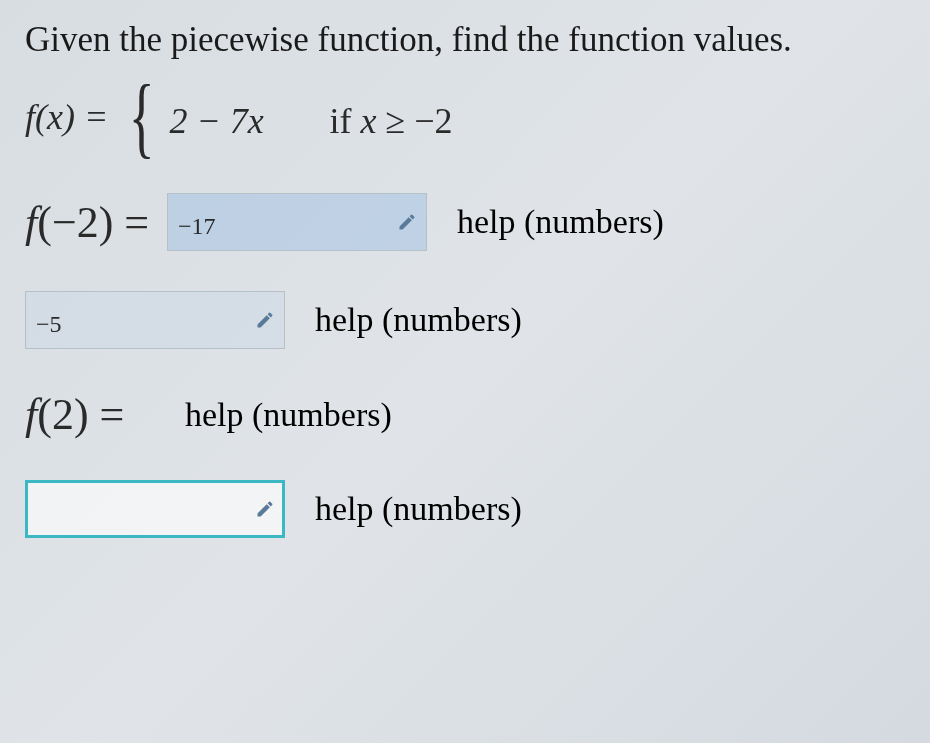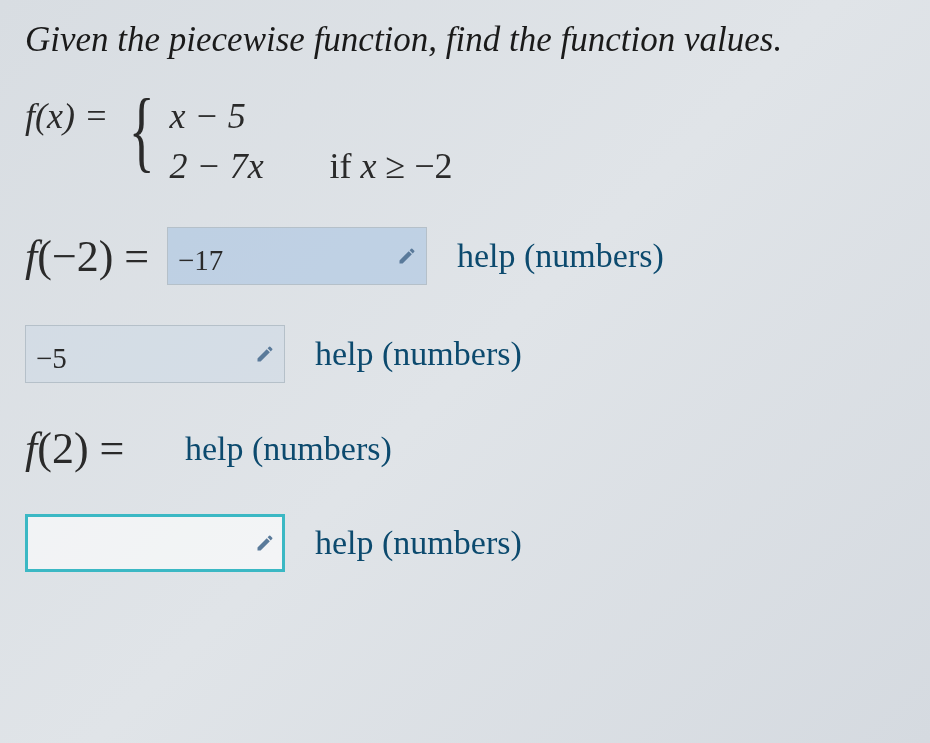--- a/index.html
+++ b/index.html
@@ -12,27 +12,26 @@
       background: linear-gradient(135deg, #d8dde2 0%, #e0e4e8 50%, #d5dae0 100%);
       width: 930px;
       height: 743px;
       padding: 20px 25px;
       font-size: 32px;
       color: #2a2a2a;
       overflow: hidden;
     }
     .prompt {
       font-size: 35px;
-      margin-bottom: 35px;
+      margin-bottom: 21px;
       color: #1a1a1a;
-      font-style: italic;
     }
     .piecewise {
       display: flex;
-      align-items: flex-start;
+      align-items: center;
       margin-bottom: 40px;
       font-style: italic;
       font-size: 36px;
     }
     .piecewise .fx {
       margin-right: 8px;
     }
     .brace {
       font-size: 90px;
       font-weight: 200;
@@ -81,21 +80,21 @@
     .input-wrap {
       position: relative;
       display: flex;
       align-items: center;
     }
     .answer-input {
       width: 260px;
       height: 58px;
       border: 1px solid #b5c0c9;
       background: rgba(200, 215, 230, 0.4);
-      font-size: 29px;
+      font-size: 24px;
       padding: 14px 38px 6px 10px;
       font-family: inherit;
       color: #2a2a2a;
     }
     .answer-input.highlight {
       background: rgba(165, 195, 225, 0.55);
     }
     .answer-input.active {
       border: 3px solid #3bb8c4;
       background: rgba(255,255,255,0.6);
@@ -115,35 +114,34 @@
       justify-content: center;
     }
     .pencil-btn svg {
       width: 20px;
       height: 20px;
       fill: #5a7a9a;
     }
     .help-link {
       margin-left: 18px;
       font-size: 34px;
-      color: #0c4a6e;
+      color: #000000;
       cursor: pointer;
     }
   </style>
 </head>
 <body>
 
 <div class="prompt">Given the piecewise function, find the function values.</div>
 
 <div class="piecewise">
   <span class="fx">f(x) =</span>
   <span class="brace">{</span>
   <div class="cases">
     <div class="case-row">
-      <span class="expr">x − 5</span>
     </div>
     <div class="case-row">
       <span class="expr">2 − 7x</span>
       <span class="cond">
         <span>if </span><span class="var">x</span><span> ≥ −2</span>
       </span>
     </div>
   </div>
 </div>
 

